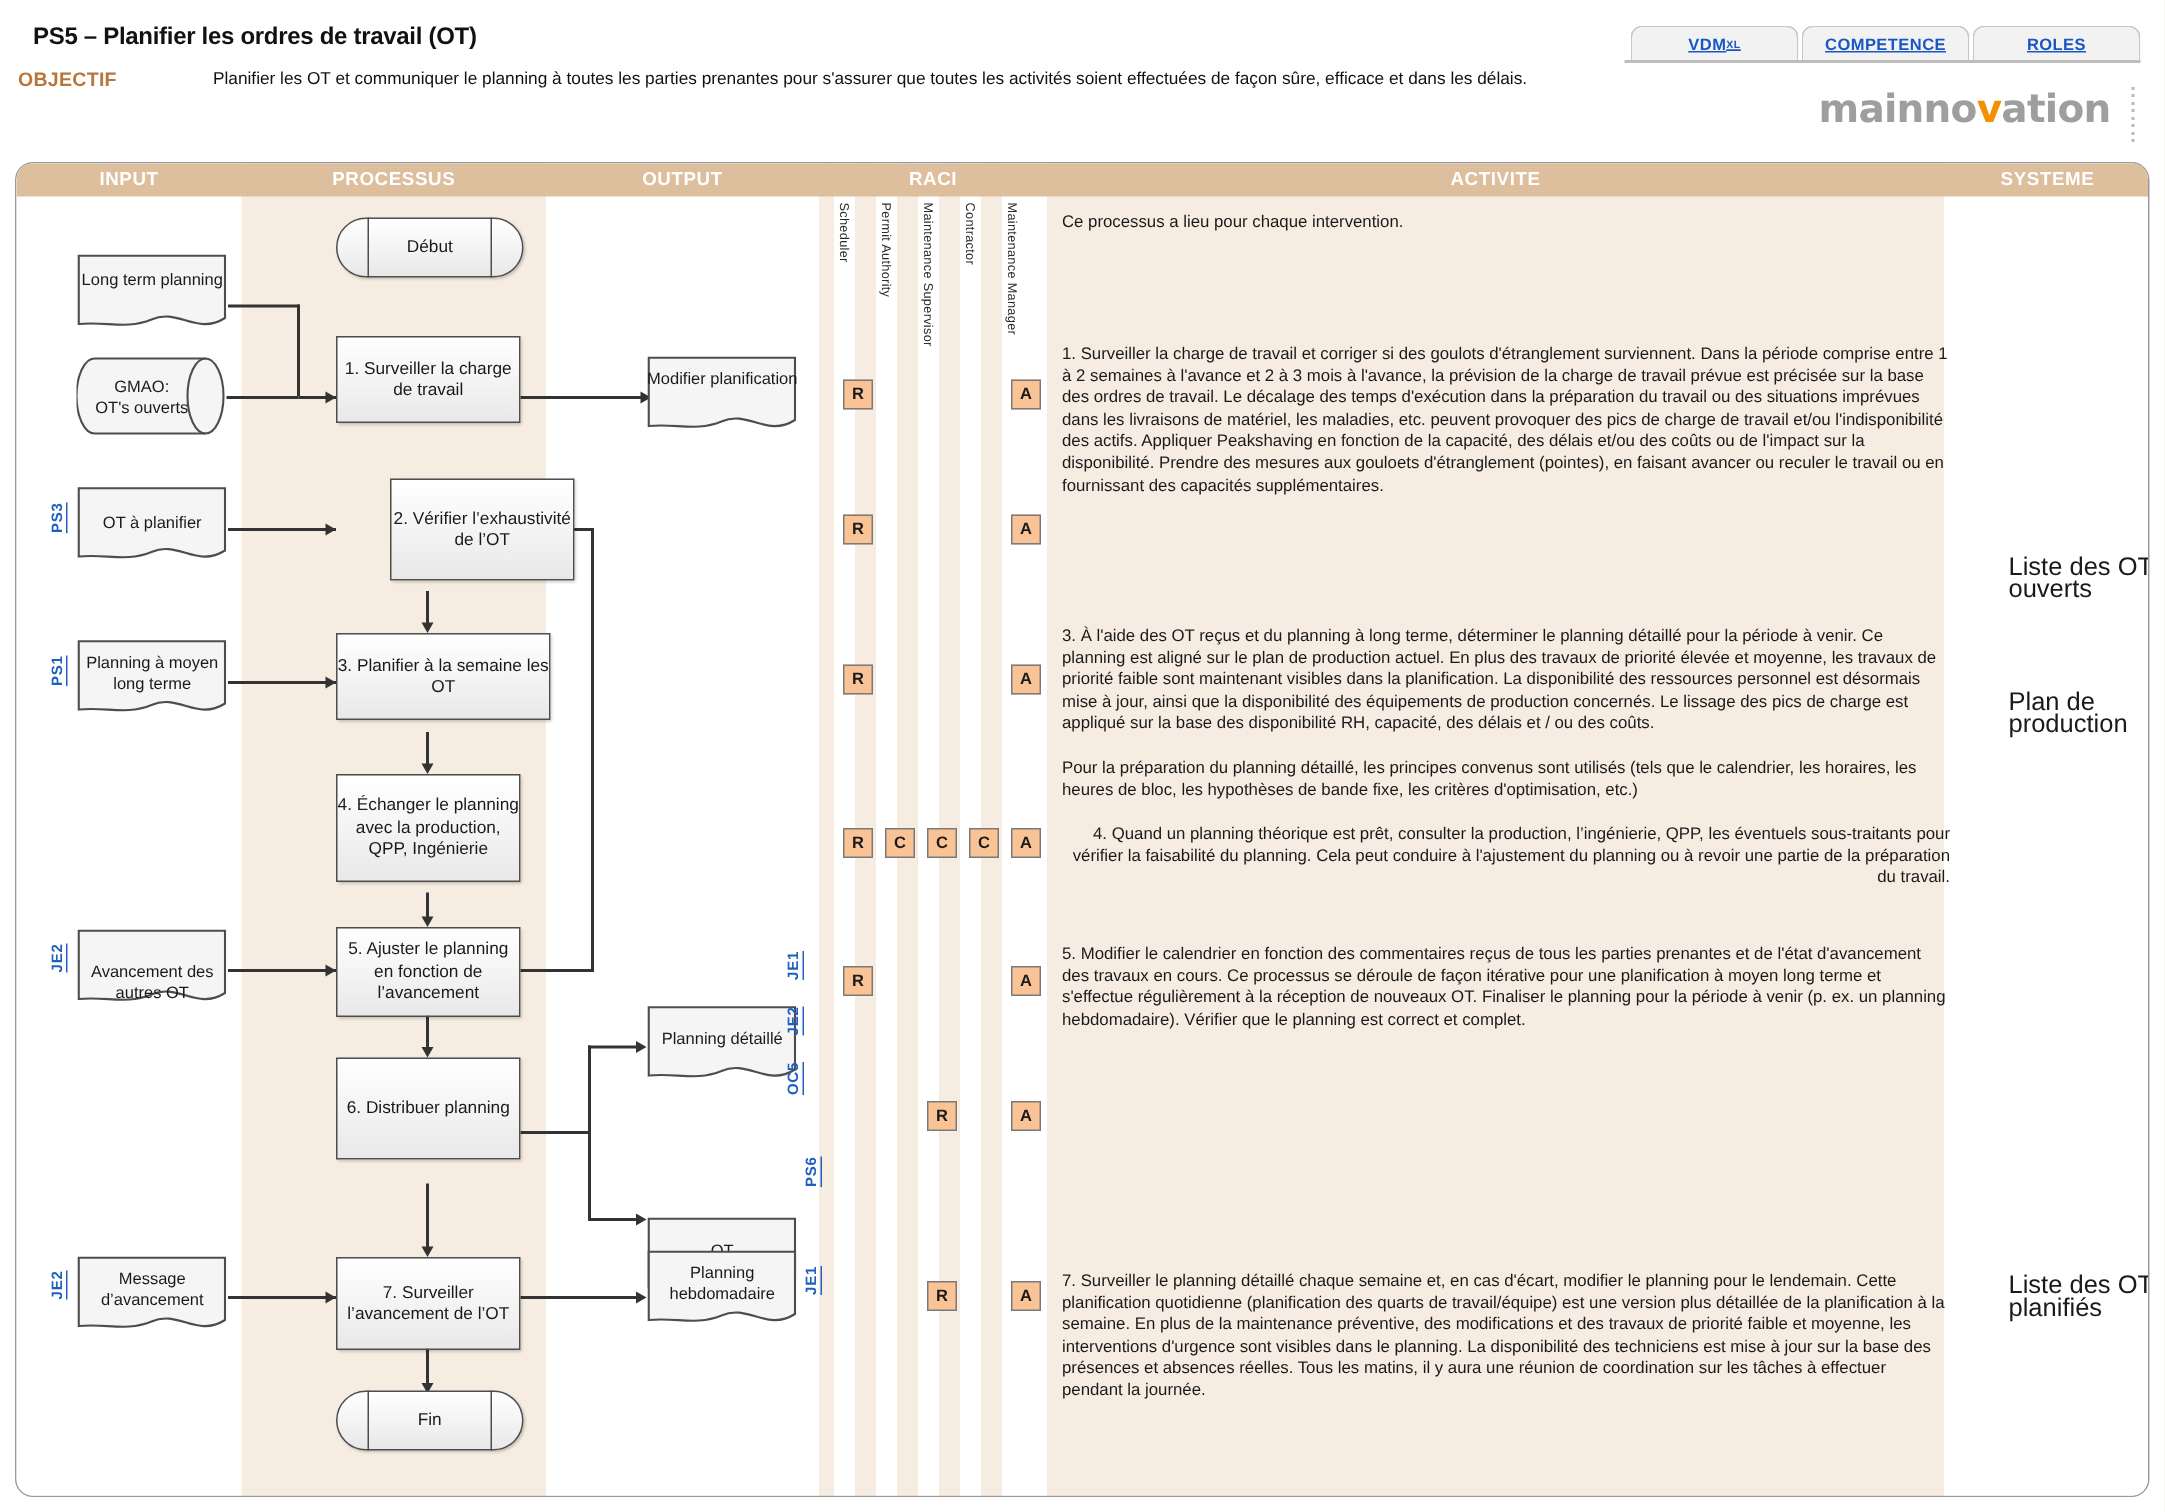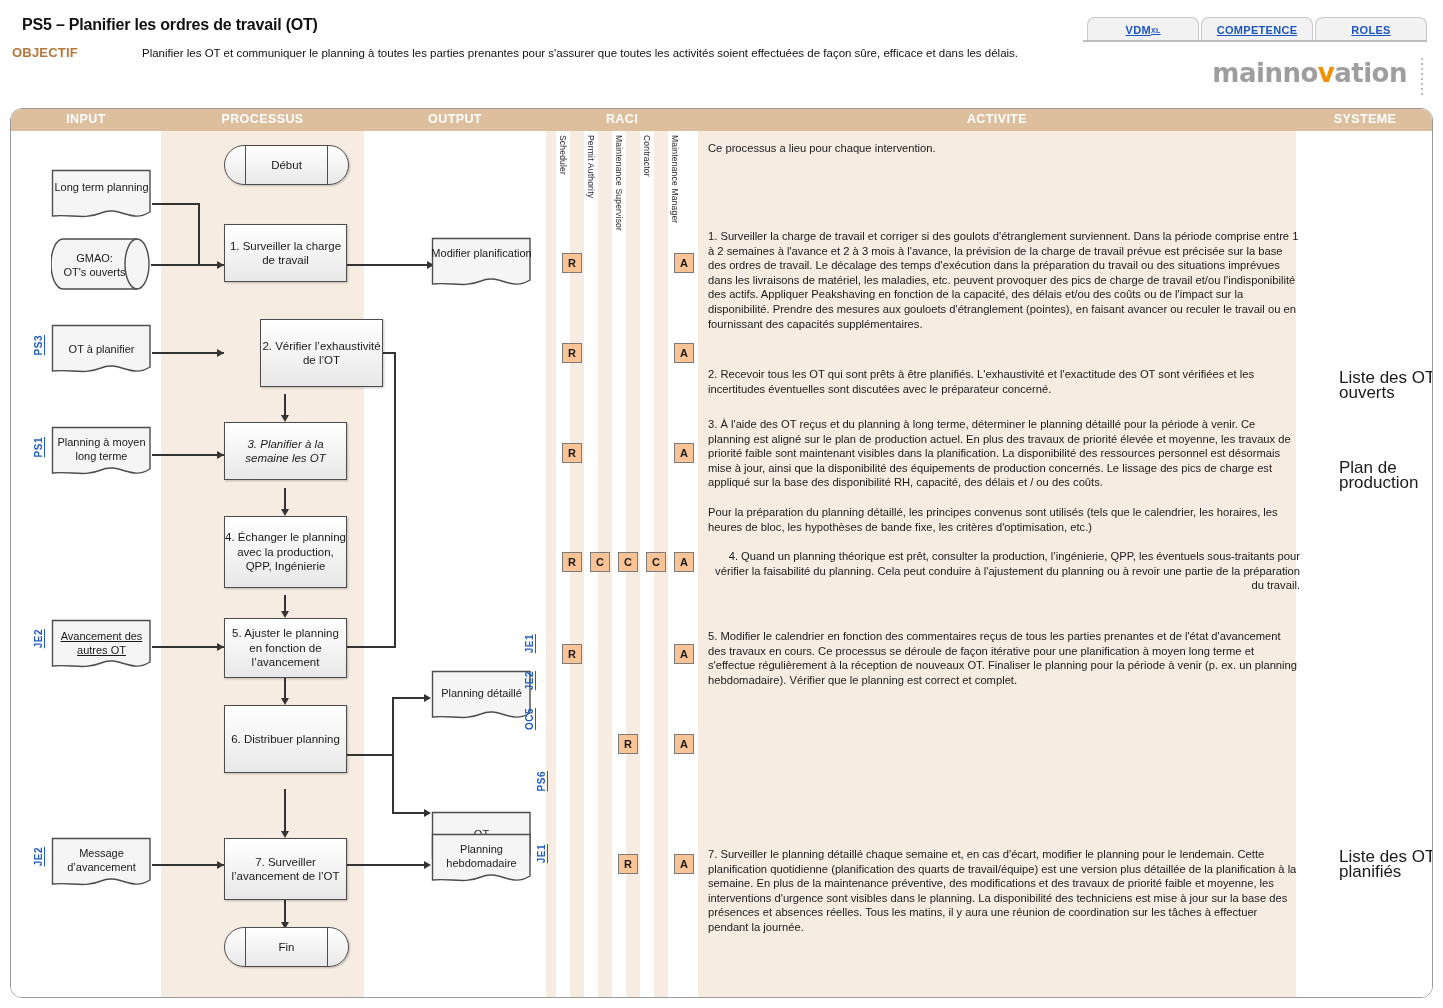--- a/index.html
+++ b/index.html
@@ -275,21 +275,21 @@
         <path d="M1.5,1.5 H99 V43 C80,55 68,36 50,44 C33,51 20,45 1.5,47 Z" fill="#f5f5f5" stroke="#4d4d4d" stroke-width="1.4"></path>
       </svg>
     <div class="dlabel" style="top:9px;">Planning à moyen long terme</div>
   </div>
 
   <div class="link-tag" style="left:22px;top:520px;">JE2</div>
   <div class="docshape" style="left:40px;top:510px;width:101px;height:54px;">
     <svg width="101" height="54" viewBox="0 0 101 54">
         <path d="M1.5,1.5 H99 V43 C80,55 68,36 50,44 C33,51 20,45 1.5,47 Z" fill="#f5f5f5" stroke="#4d4d4d" stroke-width="1.4"></path>
       </svg>
-    <div class="dlabel" style="top:10px;text-decoration:underline;">Avancement des autres OT</div>
+    <div class="dlabel" style="top:22px;">Avancement des autres OT</div>
   </div>
 
   <div class="link-tag" style="left:22px;top:738px;">JE2</div>
   <div class="docshape" style="left:40px;top:728px;width:101px;height:54px;">
     <svg width="101" height="54" viewBox="0 0 101 54">
         <path d="M1.5,1.5 H99 V43 C80,55 68,36 50,44 C33,51 20,45 1.5,47 Z" fill="#f5f5f5" stroke="#4d4d4d" stroke-width="1.4"></path>
       </svg>
     <div class="dlabel" style="top:9px;">Message d’avancement</div>
   </div>
 
@@ -298,21 +298,21 @@
   </div>
 
   <div class="shape proc" style="left:213px;top:115px;width:123px;height:58px;">
     <span>1. Surveiller la charge de travail</span>
   </div>
 
   <div class="shape proc" style="left:213px;top:210px;width:123px;height:68px;margin-left:36px;">
     <span>2. Vérifier l’exhaustivité de l’OT</span>
   </div>
 
-  <div class="shape proc" style="left:213px;top:313px;width:123px;height:58px;font-style:italic;">
+  <div class="shape proc" style="left:213px;top:313px;width:143px;height:58px;">
     <span>3. Planifier à la semaine les OT</span>
   </div>
 
   <div class="shape proc" style="left:213px;top:407px;width:123px;height:72px;">
     <span>4. Échanger le planning avec la production, QPP, Ingénierie</span>
   </div>
 
   <div class="shape proc" style="left:213px;top:509px;width:123px;height:60px;justify-content:center;">
     <span>5. Ajuster le planning en fonction de l’avancement</span>
   </div>
@@ -381,21 +381,20 @@
   <div class="raci-cell" style="left:663px;top:535px;">A</div>
 
   <div class="raci-cell" style="left:607px;top:625px;">R</div>
   <div class="raci-cell" style="left:663px;top:625px;">A</div>
 
   <div class="raci-cell" style="left:607px;top:745px;">R</div>
   <div class="raci-cell" style="left:663px;top:745px;">A</div>
 
   <div class="act" style="top:32px;">Ce processus a lieu pour chaque intervention.</div>
   <div class="act" style="top:120px;">1. Surveiller la charge de travail et corriger si des goulots d'étranglement surviennent. Dans la période comprise entre 1 à 2 semaines à l'avance et 2 à 3 mois à l'avance, la prévision de la charge de travail prévue est précisée sur la base des ordres de travail. Le décalage des temps d'exécution dans la préparation du travail ou des situations imprévues dans les livraisons de matériel, les maladies, etc. peuvent provoquer des pics de charge de travail et/ou l'indisponibilité des actifs. Appliquer Peakshaving en fonction de la capacité, des délais et/ou des coûts ou de l'impact sur la disponibilité. Prendre des mesures aux gouloets d'étranglement (pointes), en faisant avancer ou reculer le travail ou en fournissant des capacités supplémentaires.</div>
-  <div class="act" style="top:258px;">2. Recevoir tous les OT qui sont prêts à être planifiés. L'exhaustivité et l'exactitude des OT sont vérifiées et les incertitudes éventuelles sont discutées avec le préparateur concerné.</div>
   <div class="act" style="top:308px;">3. À l'aide des OT reçus et du planning à long terme, déterminer le planning détaillé pour la période à venir. Ce planning est aligné sur le plan de production actuel. En plus des travaux de priorité élevée et moyenne, les travaux de priorité faible sont maintenant visibles dans la planification. La disponibilité des ressources personnel est désormais mise à jour, ainsi que la disponibilité des équipements de production concernés. Le lissage des pics de charge est appliqué sur la base des disponibilité RH, capacité, des délais et / ou des coûts.</div>
   <div class="act" style="top:396px;">Pour la préparation du planning détaillé, les principes convenus sont utilisés (tels que le calendrier, les horaires, les heures de bloc, les hypothèses de bande fixe, les critères d'optimisation, etc.)</div>
   <div class="act" style="top:440px;text-align:right;">4. Quand un planning théorique est prêt, consulter la production, l’ingénierie, QPP, les éventuels sous-traitants pour vérifier la faisabilité du planning. Cela peut conduire à l'ajustement du planning ou à revoir une partie de la préparation du travail.</div>
   <div class="act" style="top:520px;">5. Modifier le calendrier en fonction des commentaires reçus de tous les parties prenantes et de l'état d'avancement des travaux en cours. Ce processus se déroule de façon itérative pour une planification à moyen long terme et s'effectue régulièrement à la réception de nouveaux OT. Finaliser le planning pour la période à venir (p. ex. un planning hebdomadaire). Vérifier que le planning est correct et complet.</div>
   <div class="act" style="top:738px;">7. Surveiller le planning détaillé chaque semaine et, en cas d'écart, modifier le planning pour le lendemain. Cette planification quotidienne (planification des quarts de travail/équipe) est une version plus détaillée de la planification à la semaine. En plus de la maintenance préventive, des modifications et des travaux de priorité faible et moyenne, les interventions d'urgence sont visibles dans le planning. La disponibilité des techniciens est mise à jour sur la base des présences et absences réelles. Tous les matins, il y aura une réunion de coordination sur les tâches à effectuer pendant la journée.</div>
 
   <div class="sys" style="top:262px;">Liste des OT ouverts</div>
   <div class="sys" style="top:352px;">Plan de production</div>
   <div class="sys" style="top:741px;">Liste des OT planifiés</div>
 

